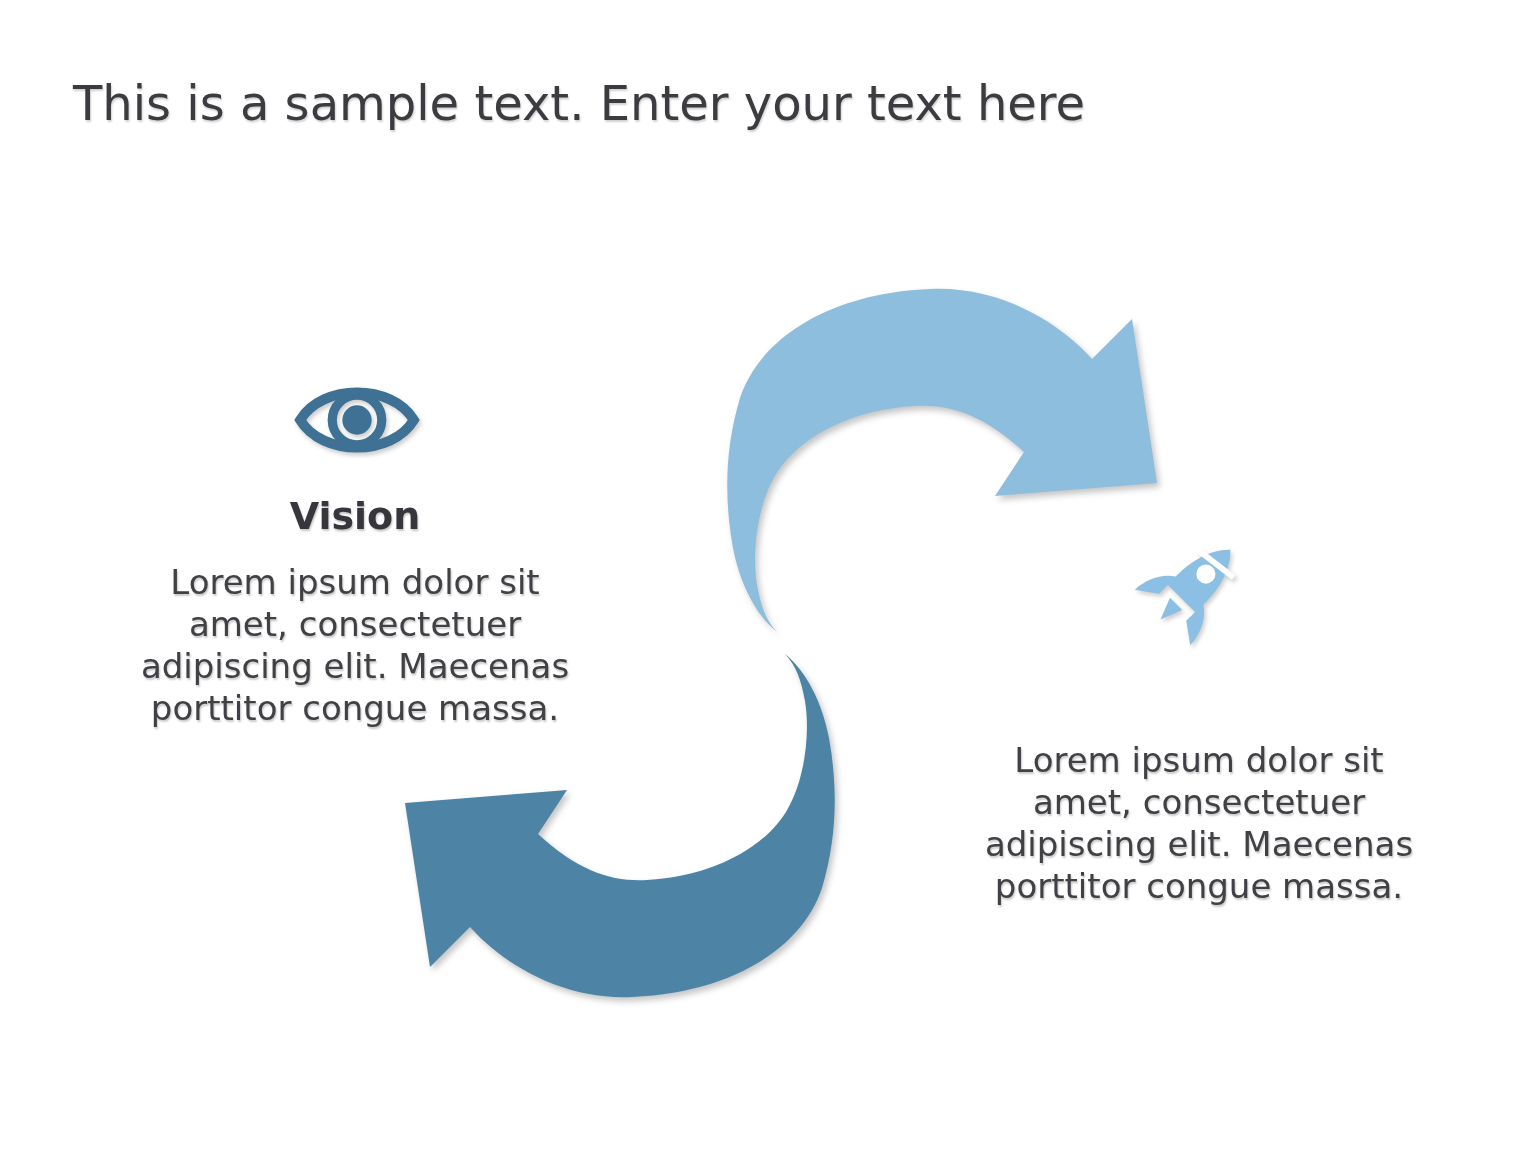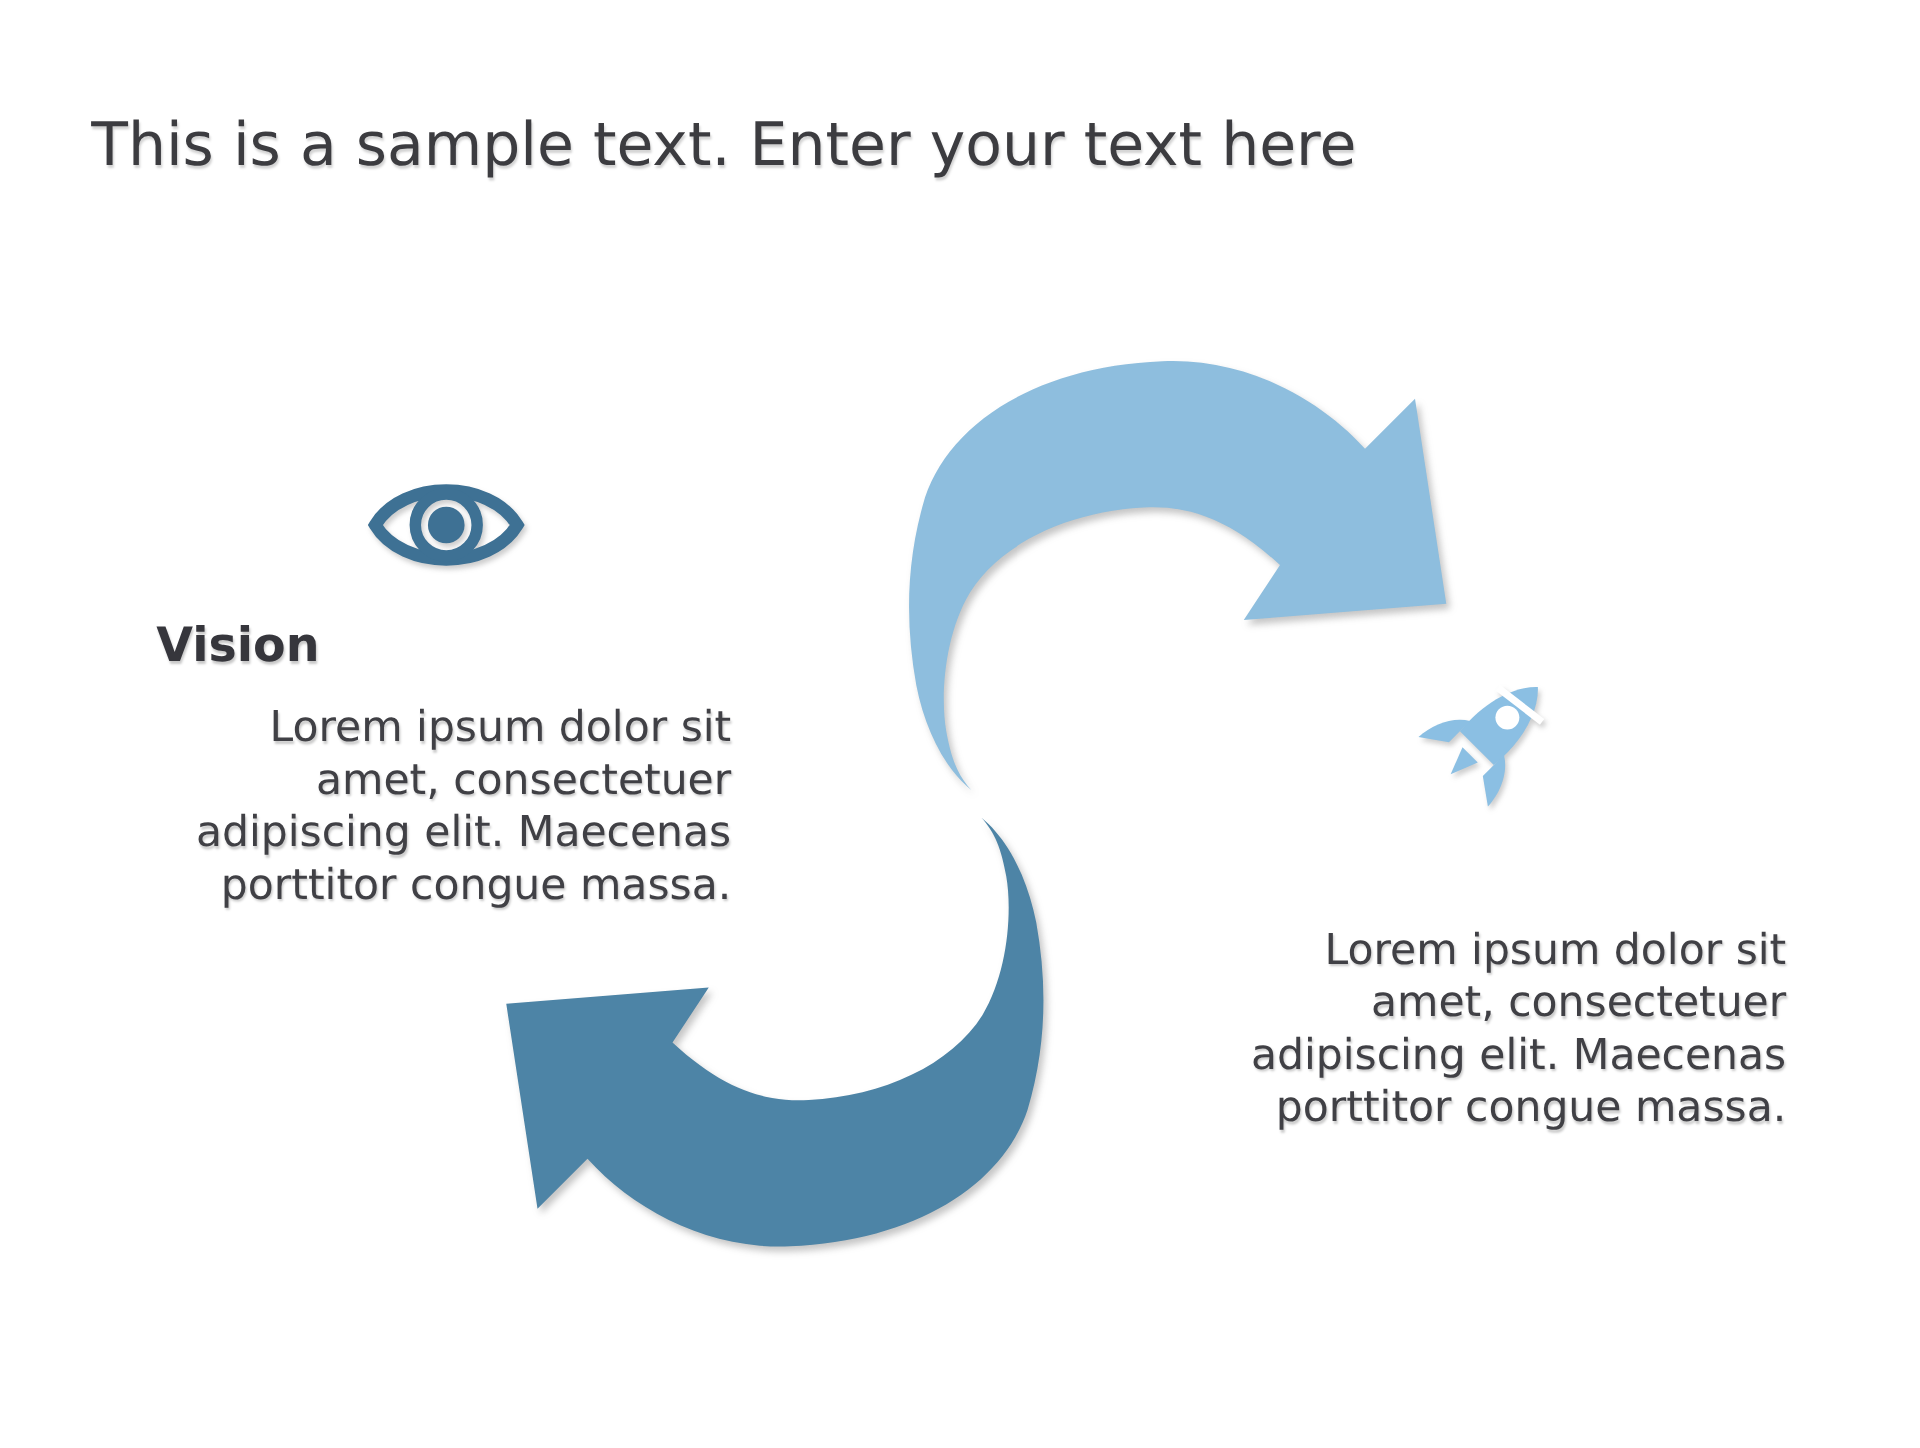--- a/index.html
+++ b/index.html
@@ -8,21 +8,21 @@
     position: relative;
     width: 1536px;
     height: 1158px;
     background: var(--background, #ffffff);
     overflow: hidden;
     font-family: "DejaVu Sans", "Liberation Sans", sans-serif;
   }
   .slide-title {
     position: absolute;
     left: 73px;
-    top: 88px;
+    top: 75px;
     margin: 0;
     font-size: 48px;
     font-weight: 400;
     line-height: 56px;
     color: var(--title_text, #3c3c40);
     text-shadow: 1px 2px 2px rgba(0,0,0,0.18);
     white-space: nowrap;
   }
   .arrows-svg {
     position: absolute;
@@ -32,32 +32,33 @@
   .icon-svg {
     position: absolute;
     filter: drop-shadow(2px 3px 2px rgba(90,90,90,0.30));
   }
   .icon-eye    { left: 291px; top: 374px; }
   .icon-rocket { left: 1122px; top: 520px; }
   .section-heading {
     position: absolute;
     margin: 0;
     width: 460px;
+    text-align: center;
     font-size: 38px;
     font-weight: 700;
     line-height: 44px;
     color: var(--heading_text, #36363c);
     text-shadow: 1px 2px 2px rgba(0,0,0,0.22);
   }
   .vision-heading  { left: 125px; top: 494px; }
   .mission-heading { left: 969px; top: 674px; }
   .section-body {
     position: absolute;
     width: 460px;
-    text-align: right;
+    text-align: center;
     font-size: 34px;
     line-height: 42px;
     color: var(--body_text, #404045);
     text-shadow: 1px 2px 2px rgba(0,0,0,0.22);
   }
   .vision-body  { left: 125px; top: 561px; }
   .mission-body { left: 969px; top: 739px; }
   .body-line { white-space: nowrap; }
 </style>
 </head>

